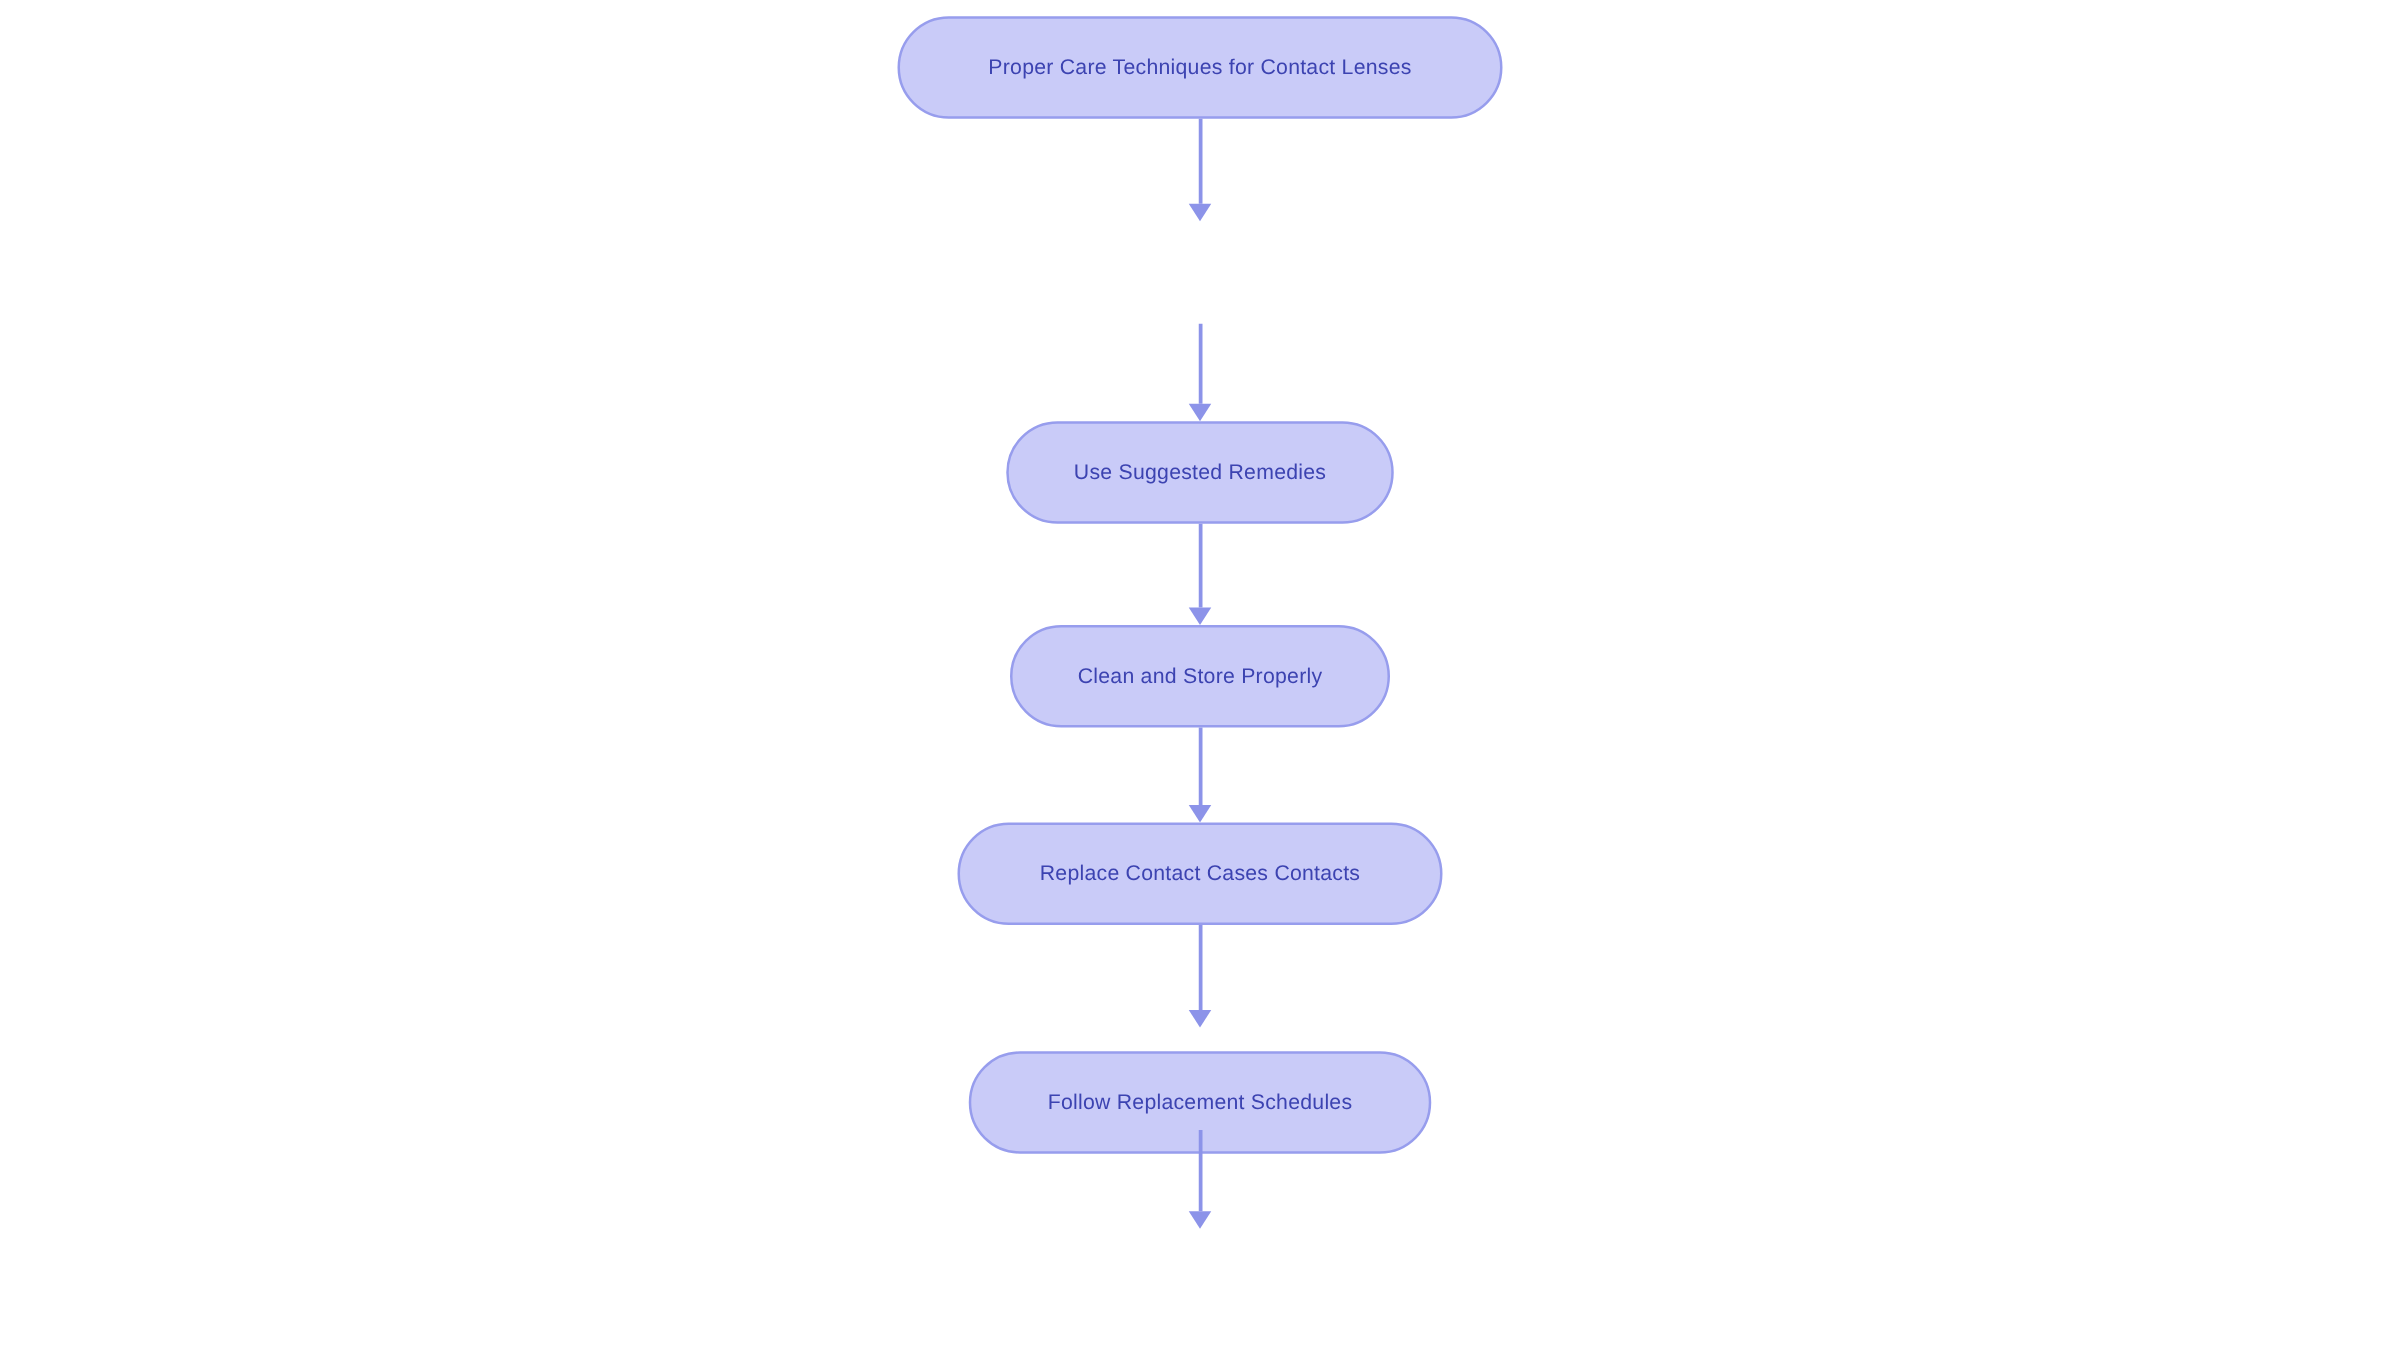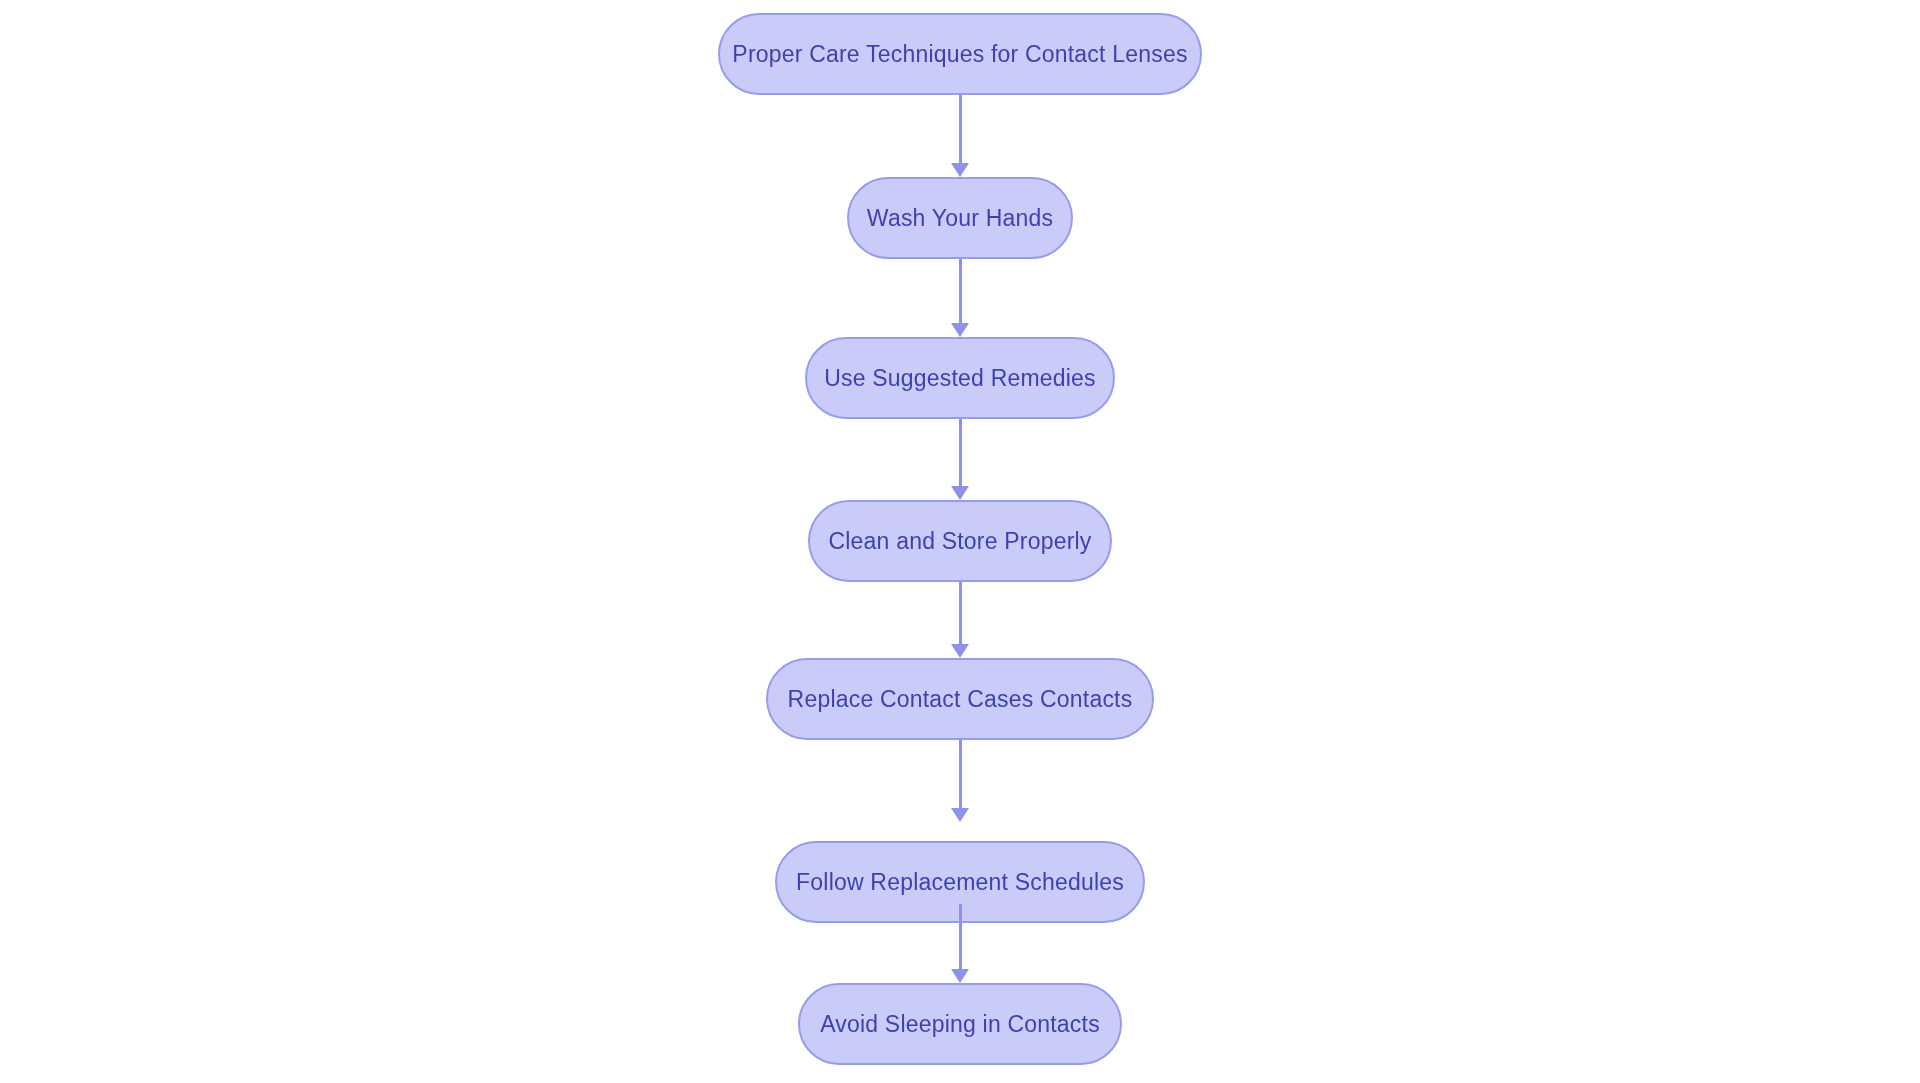--- a/index.html
+++ b/index.html
@@ -28,21 +28,21 @@
     left: 50%;
     transform: translateX(-50%);
     height: 82px;
     background: var(--node-fill);
     border: 2px solid var(--node-border);
     border-radius: 41px;
     display: flex;
     align-items: center;
     justify-content: center;
     color: var(--node-text);
-    font-size: 23px;
+    font-size: 17px;
     font-weight: 500;
     letter-spacing: 0.2px;
     white-space: nowrap;
     text-align: center;
   }
   .n1 { top: 13px;  width: 484px; }
   .n2 { top: 177px; width: 226px; }
   .n3 { top: 337px; width: 310px; text-align: center; }
   .n4 { top: 500px; width: 304px; align-items: center; }
   .n5 { top: 658px; width: 388px; }
@@ -83,23 +83,20 @@
 
   <div class="flow-node n1">
     <span>Proper Care Techniques for Contact Lenses</span>
   </div>
 
   <div class="flow-arrow a1">
     <div class="stem"></div>
     <div class="head"></div>
   </div>
 
-  <div class="flow-node n2">
-    <span>Wash Your Hands</span>
-  </div>
 
   <div class="flow-arrow a2">
     <div class="stem"></div>
     <div class="head"></div>
   </div>
 
   <div class="flow-node n3">
     <span>Use Suggested Remedies</span>
   </div>
 
@@ -128,17 +125,14 @@
 
   <div class="flow-node n6">
     <span>Follow Replacement Schedules</span>
   </div>
 
   <div class="flow-arrow a6">
     <div class="stem"></div>
     <div class="head"></div>
   </div>
 
-  <div class="flow-node n7">
-    <span>Avoid Sleeping in Contacts</span>
-  </div>
 
 </div>
 
 </body></html>

